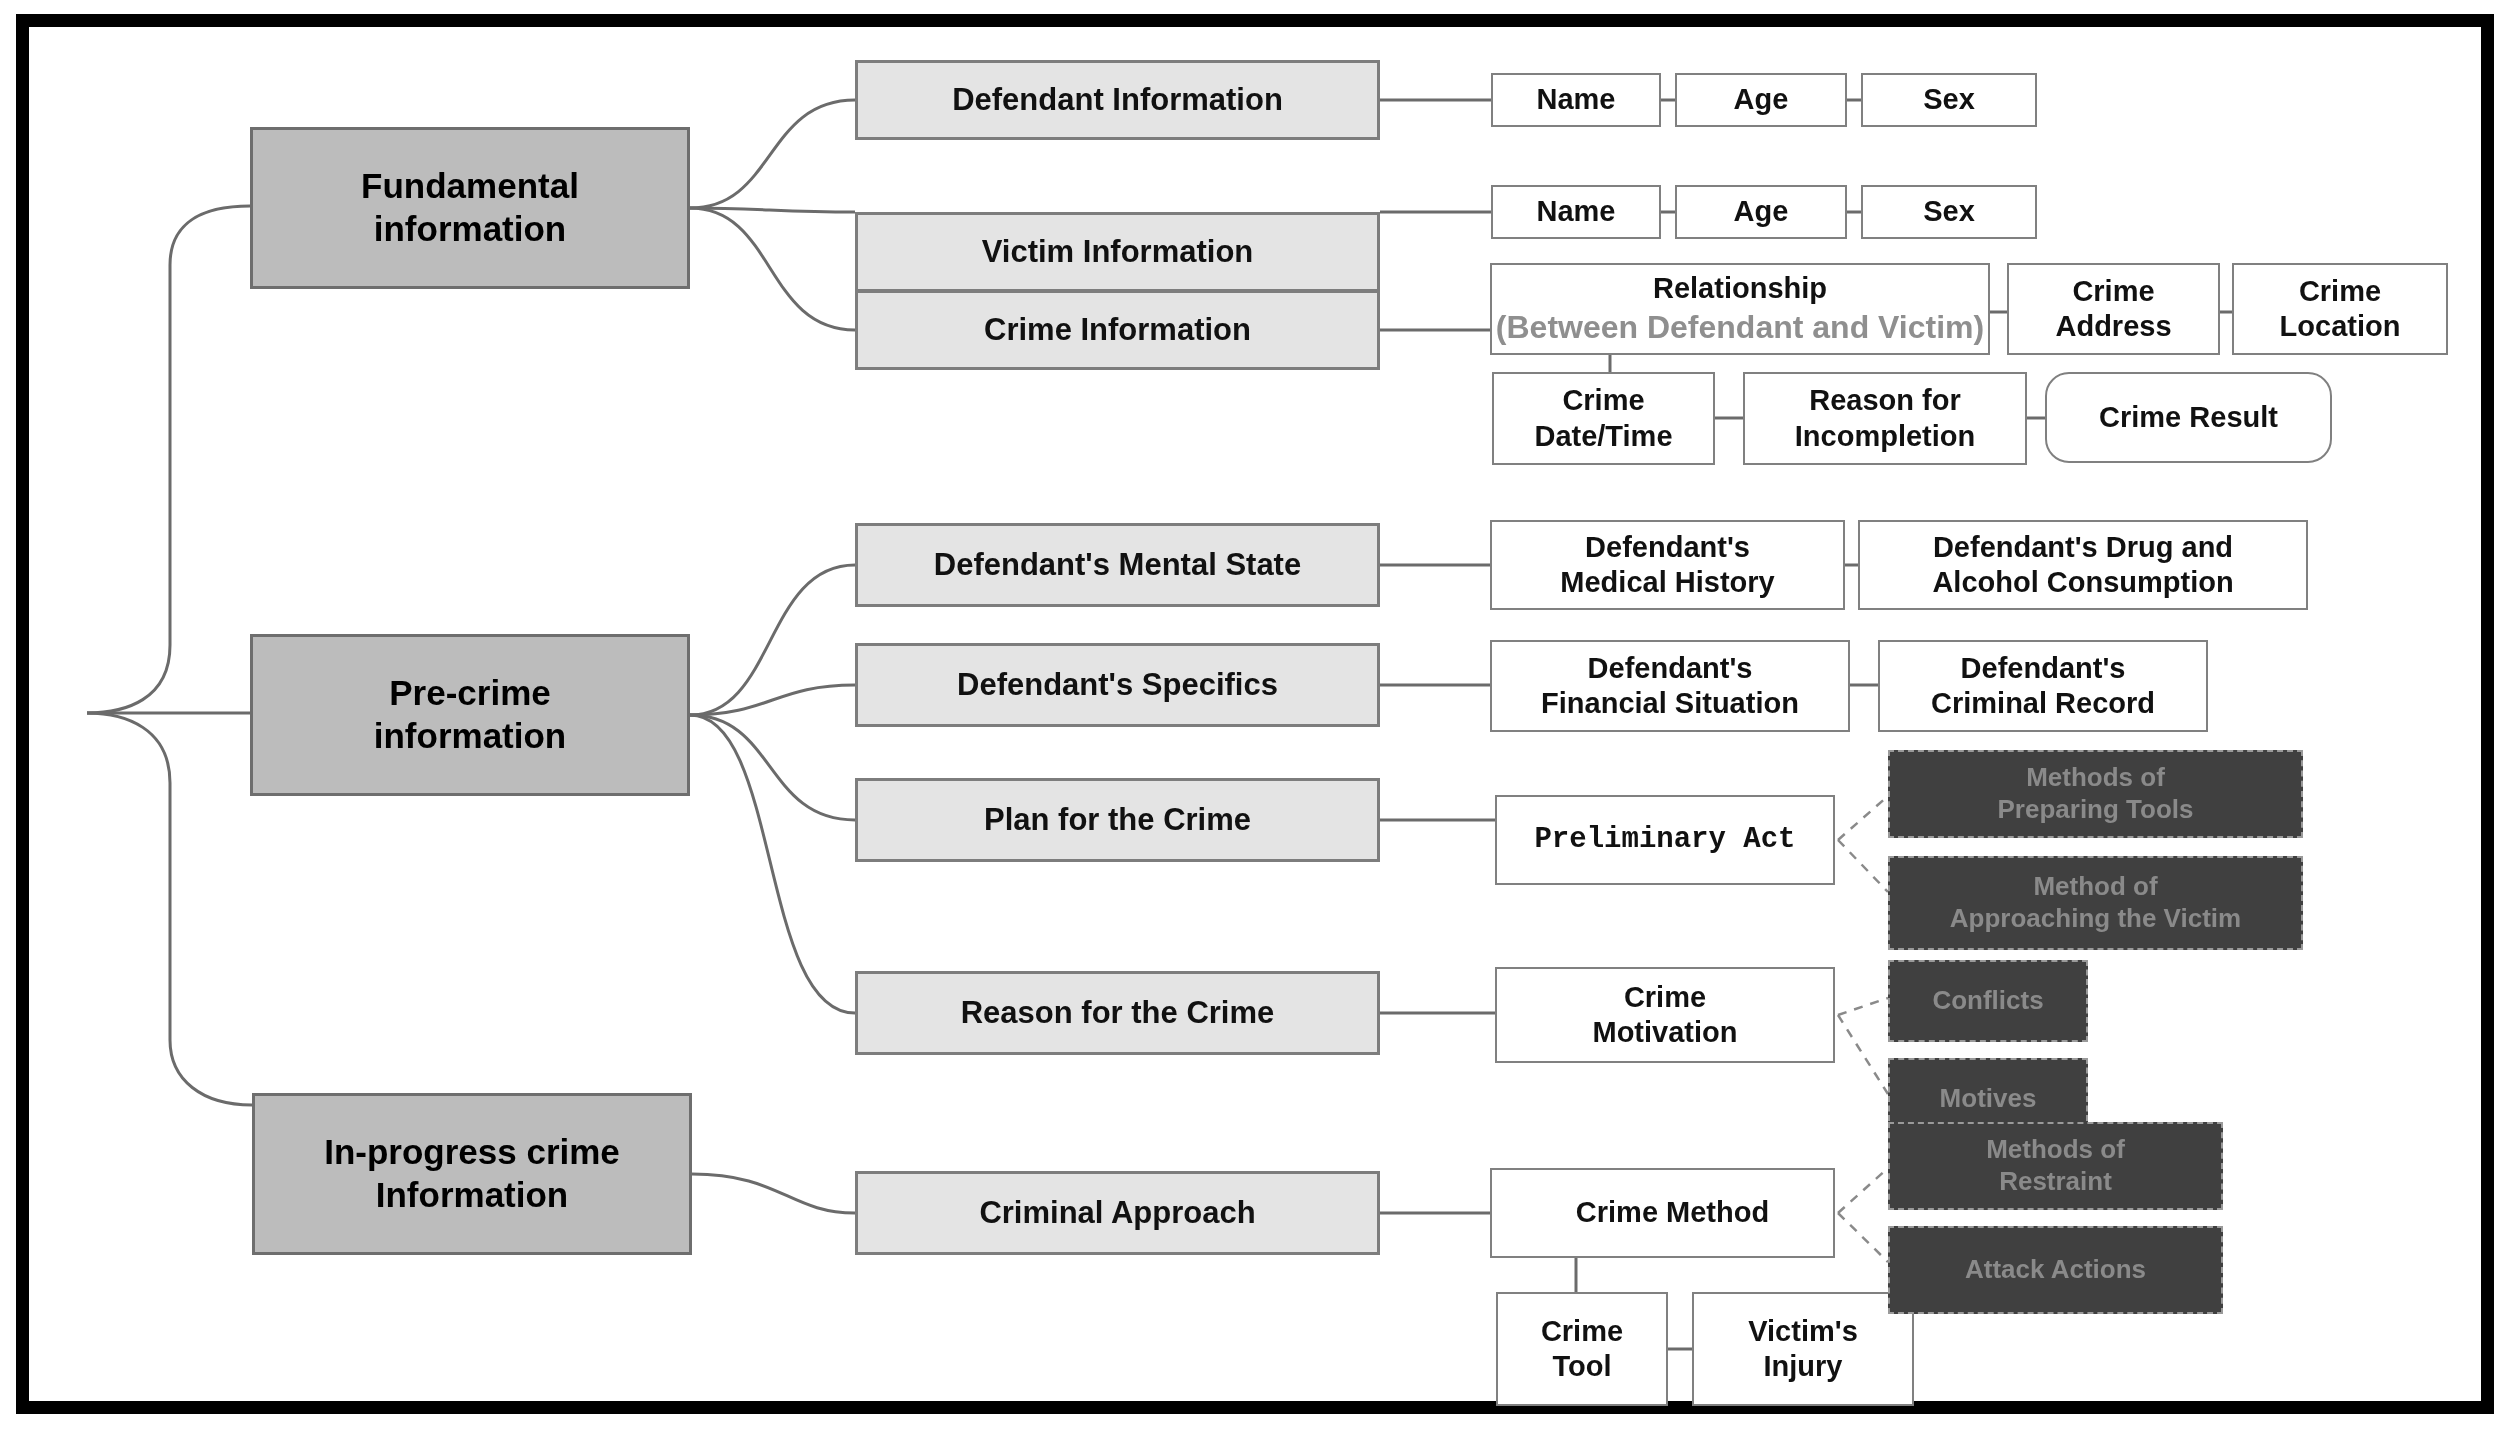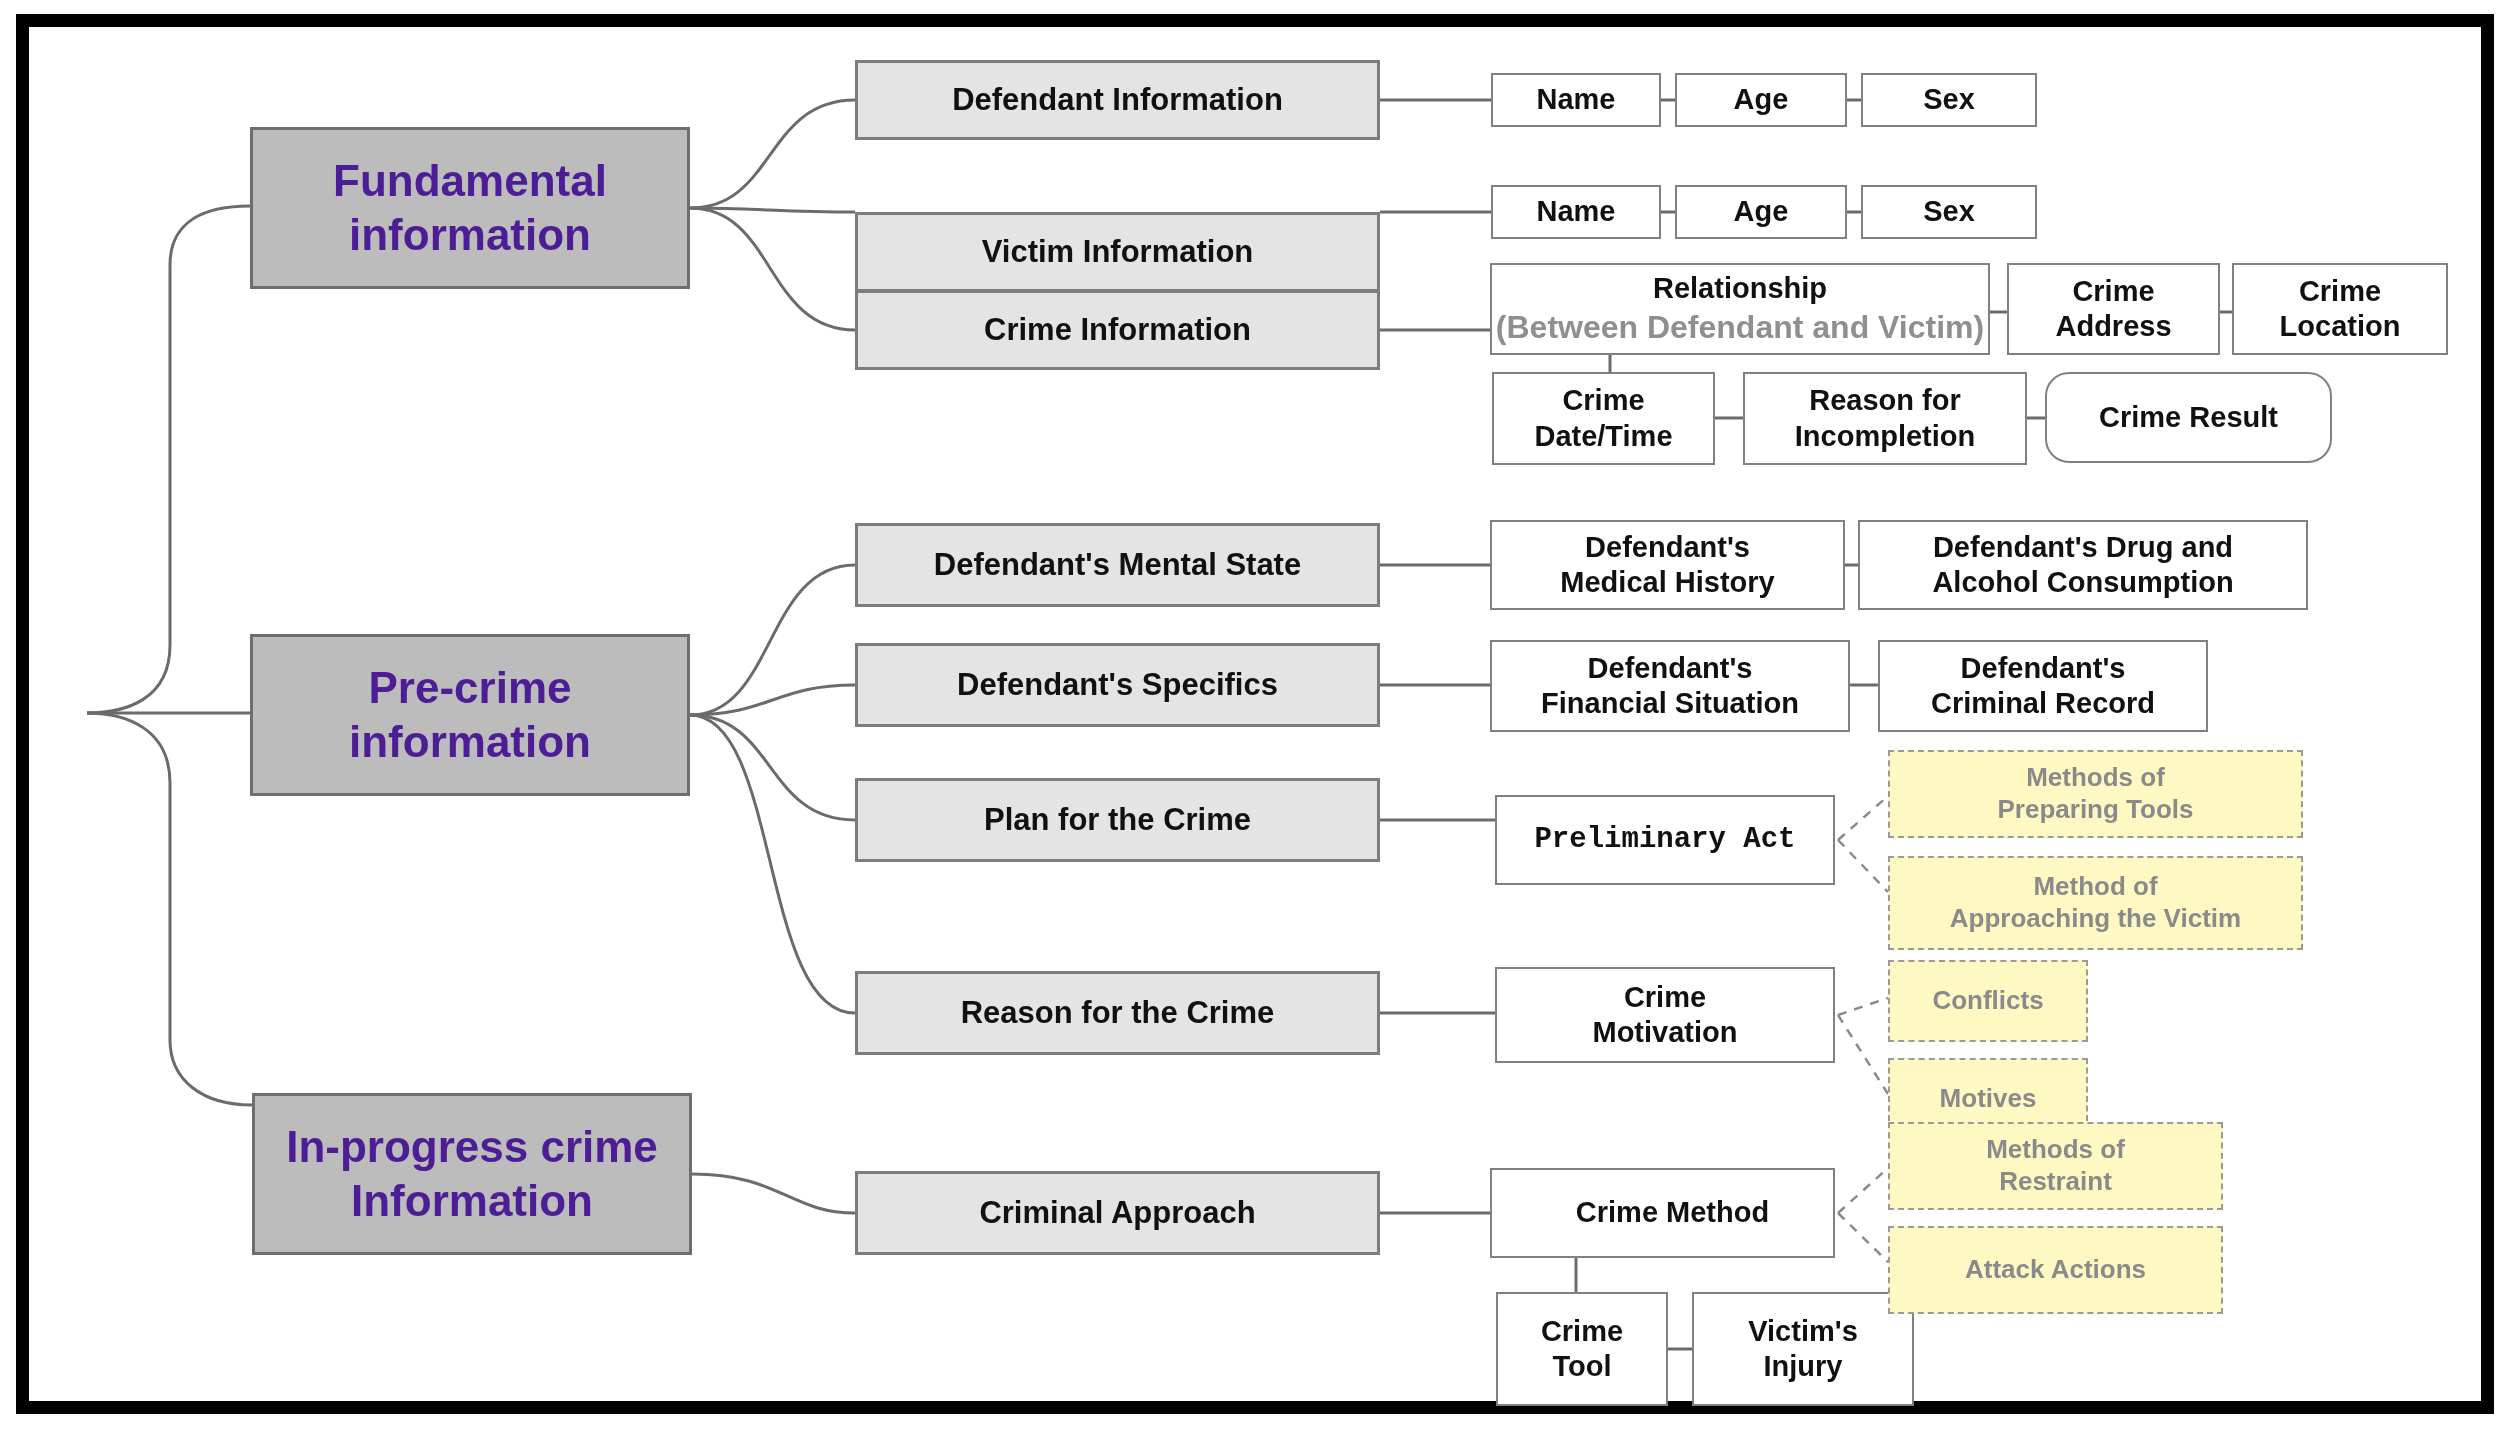--- a/index.html
+++ b/index.html
@@ -4,24 +4,24 @@
 <style>
   html,body{margin:0;padding:0;background:#ffffff;}
   .page{position:relative;width:2517px;height:1441px;background:#ffffff;
         font-family:"Liberation Sans", sans-serif;overflow:hidden;}
   .frame{position:absolute;left:16px;top:14px;width:2478px;height:1400px;
          border:13px solid #000;box-sizing:border-box;background:#fff;}
   svg.wires{position:absolute;left:0;top:0;width:2517px;height:1441px;}
   .node{position:absolute;box-sizing:border-box;display:flex;align-items:center;
         justify-content:center;text-align:center;white-space:pre-line;
         font-weight:bold;color:#111;line-height:1.22;}
-  .l1{background:#bcbcbc;border:3px solid #6e6e6e;font-size:44px;color:#4c1d95;}
+  .l1{background:#bcbcbc;border:3px solid #6e6e6e;font-size:35px;color:#000000;}
   .l2{background:#e4e4e4;border:3px solid #7d7d7d;font-size:31px;}
   .l3{background:#ffffff;border:2.5px solid #808080;font-size:29px;}
-  .dashed{background:#fef9c3;border:2.5px dashed #9a9a9a;font-size:26px;
+  .dashed{background:#404040;border:2.5px dashed #9a9a9a;font-size:26px;
           color:#8a8a8a;}
   .rel{flex-direction:column;}
   .rel .sub{font-size:32px;color:#8f8f8f;font-weight:bold;margin-top:2px;}
 </style>
 </head>
 <body>
 
 <div class="page">
   <div class="frame"></div>
 

